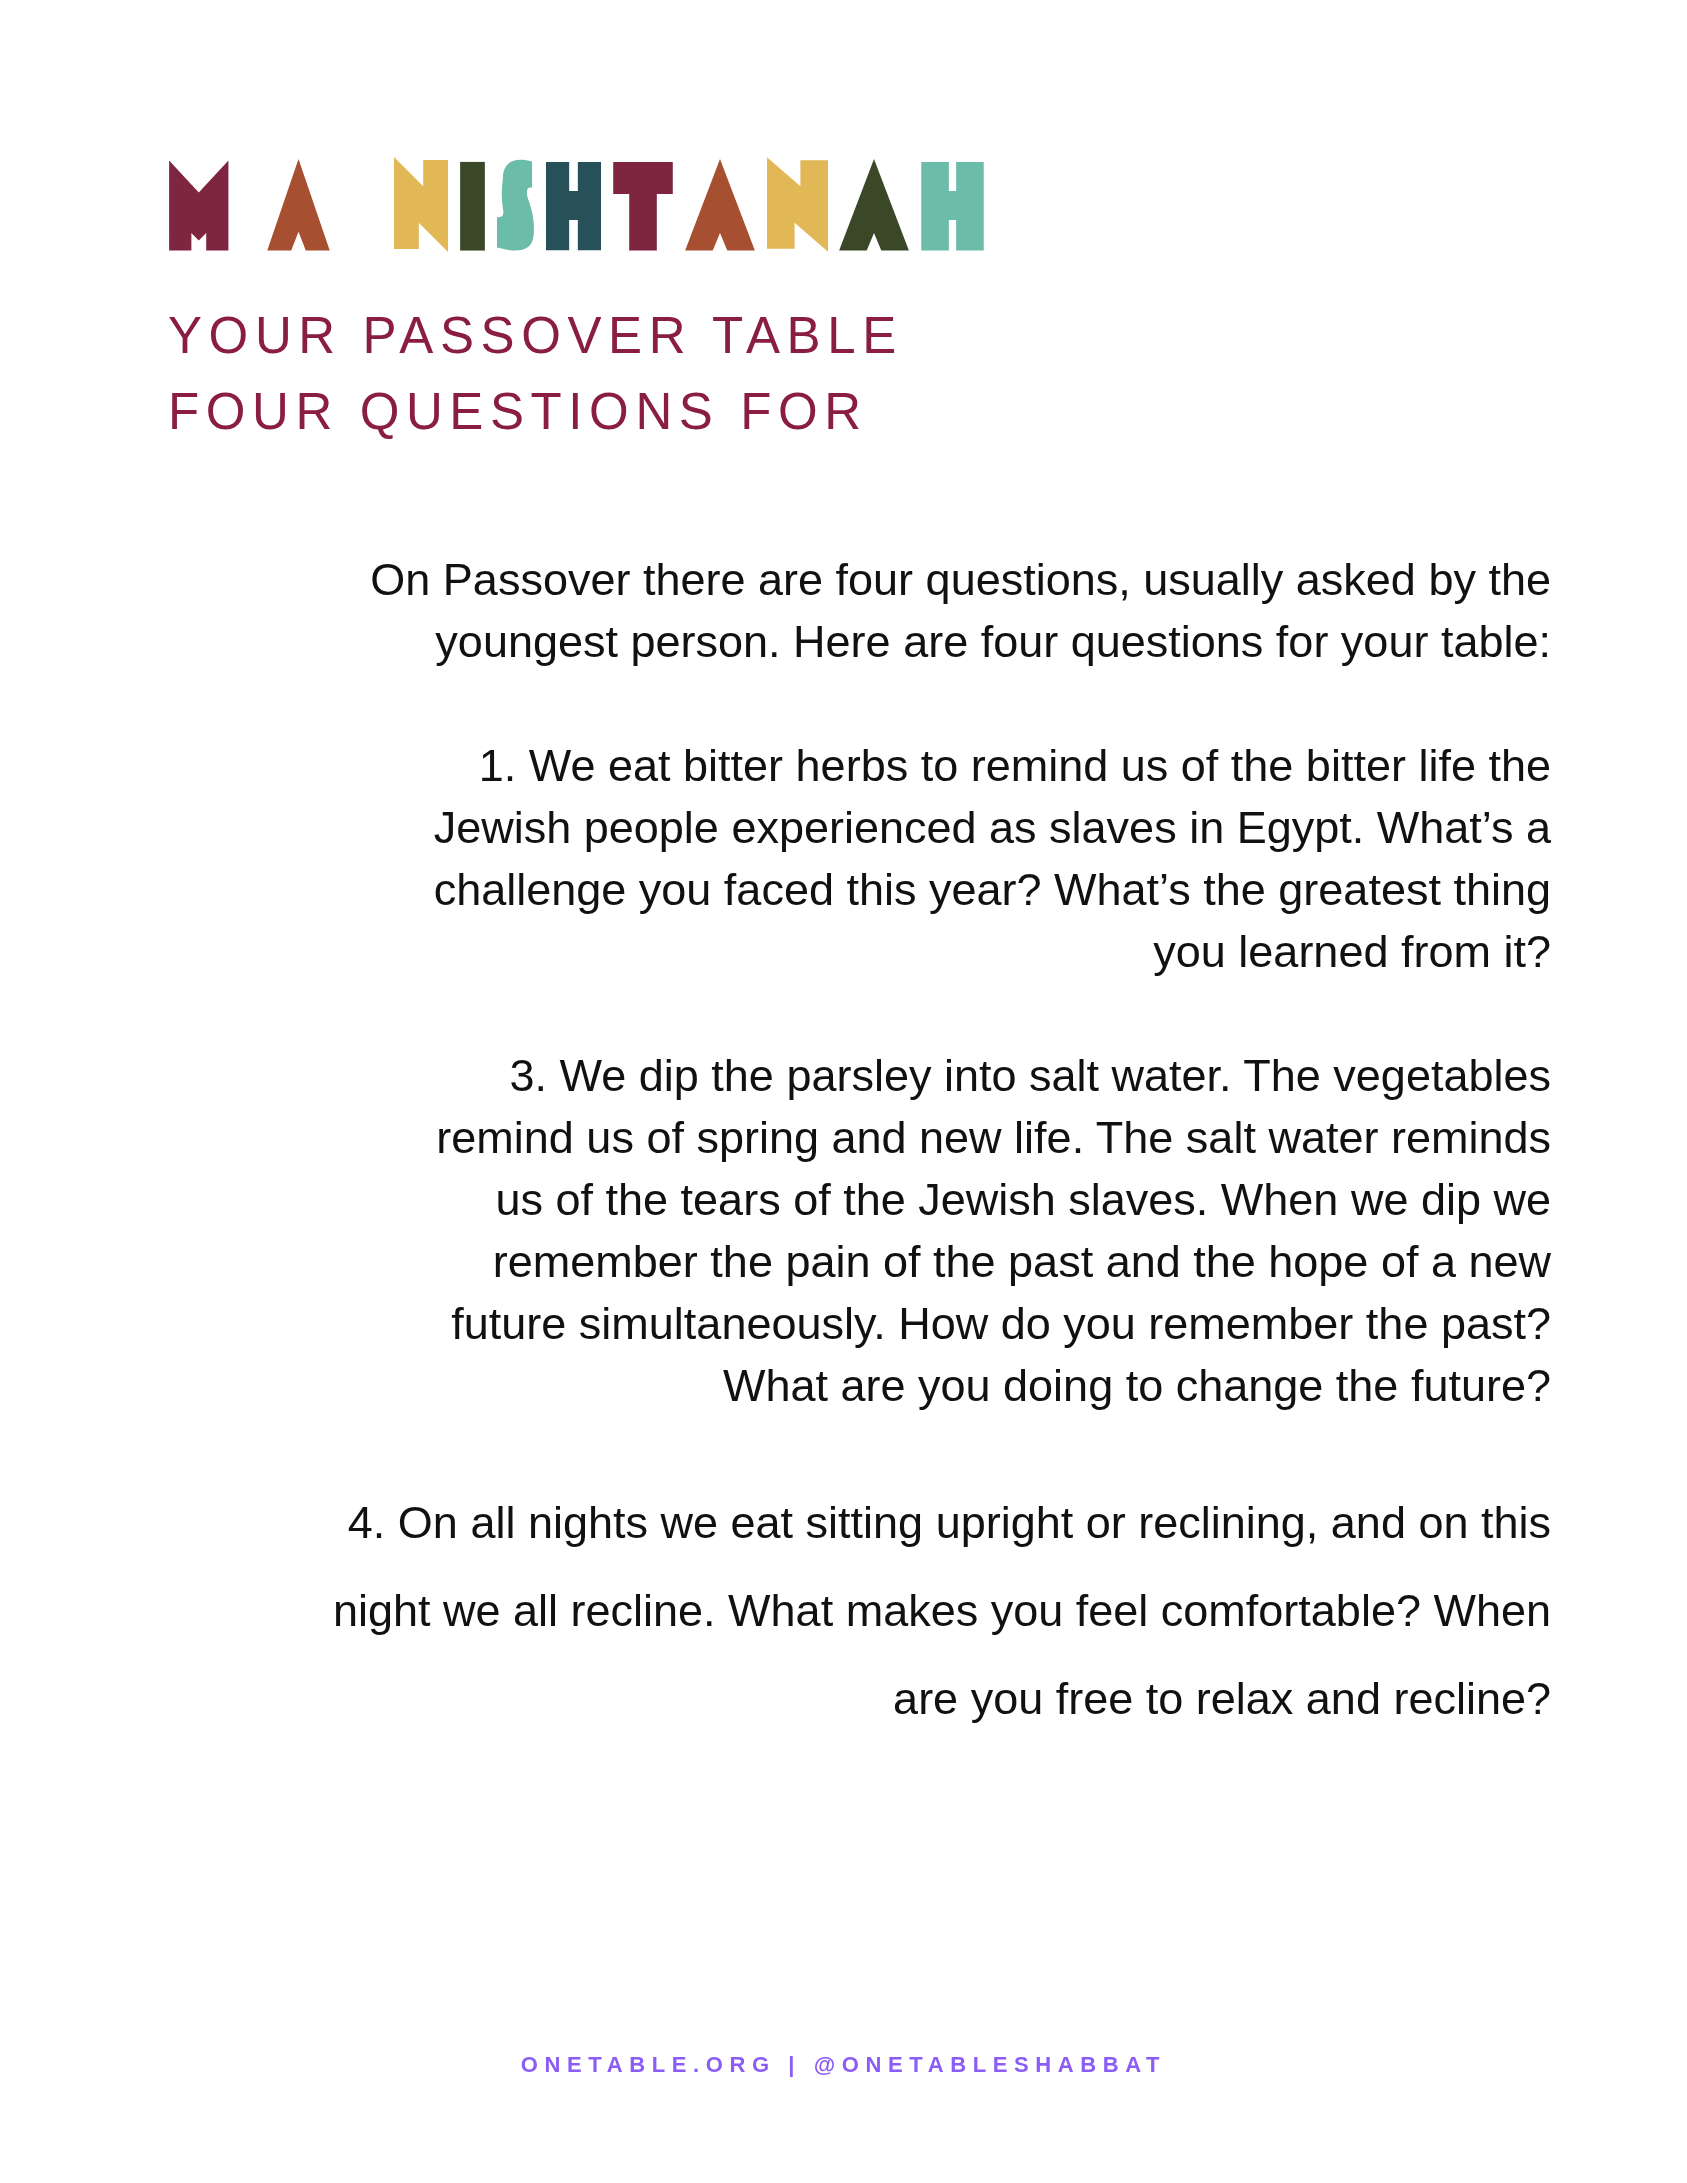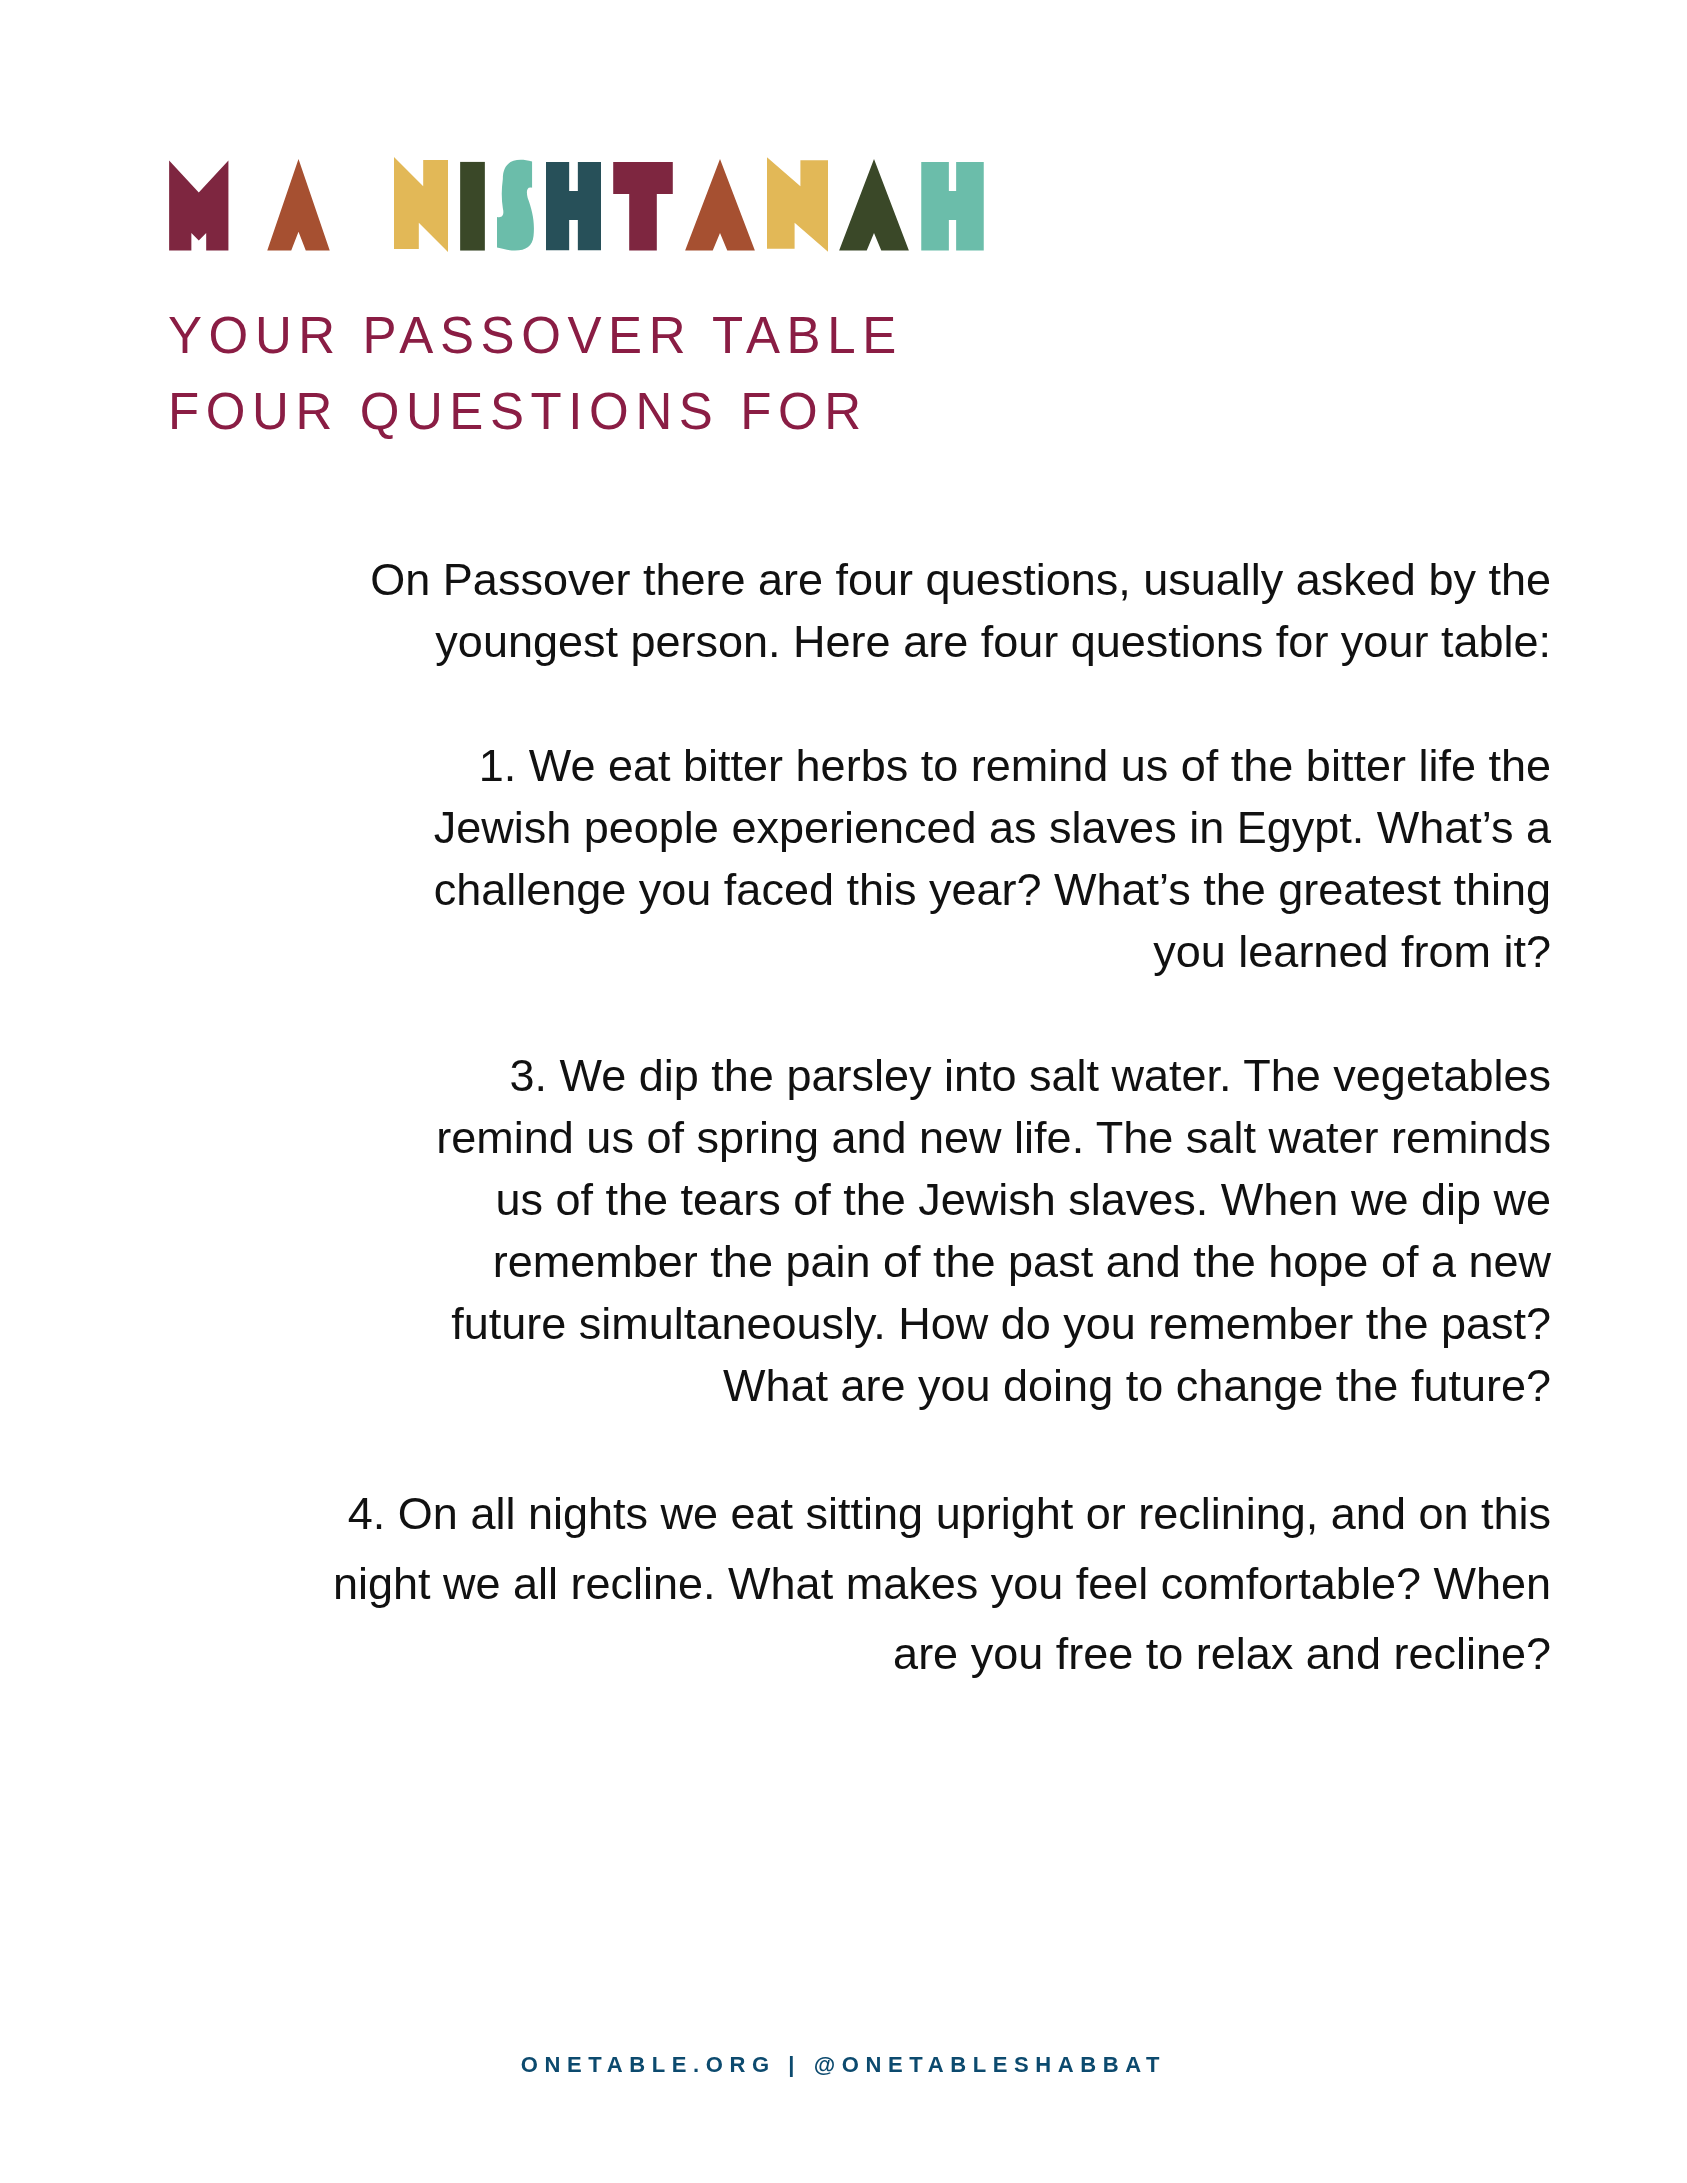--- a/index.html
+++ b/index.html
@@ -3,22 +3,22 @@
 <meta charset="utf-8">
 <style>
   html, body { margin:0; padding:0; background:#ffffff; }
   body { width:1687px; height:2183px; position:relative; overflow:hidden; font-family:"Liberation Sans", sans-serif; color:#111111; }
   .title { position:absolute; left:169px; top:159px; height:93px; display:flex; align-items:flex-end; }
   .glyph { display:block; margin-right:11.7px; }
   .space { width:53px; }
   .subtitle { position:absolute; left:168px; top:298px; color:#8a1d44; font-family:"Liberation Sans", sans-serif; font-size:51px; letter-spacing:6.6px; line-height:76px; font-weight:400; }
   .body { position:absolute; left:165px; top:549px; width:1386px; font-size:45px; line-height:62px; color:#111; }
   .para { margin:0 0 62px 0; white-space:pre-line;text-align:right; }
-  .para.last { line-height:70px; }
-  .footer { position:absolute; left:0; width:1687px; top:2052px; text-align:center; font-size:22px; font-weight:700; letter-spacing:6.6px; color:#0c4a6e; }
+  .para.last { line-height:88px; }
+  .footer { position:absolute; left:0; width:1687px; top:2052px; text-align:center; font-size:22px; font-weight:700; letter-spacing:6.6px; color:#8b5cf6; }
 </style>
 </head>
 <body>
 
 <div class="title">
 
   <svg class="glyph" width="86" height="93" viewBox="0 0 118 128">
       <polygon points="0,0 40,44 80,0 80,124 50,124 50,100 40,110 30,100 30,124 0,124" transform="translate(0,2) scale(1.02,1)" fill="#7e2640"></polygon>
     </svg>
 

